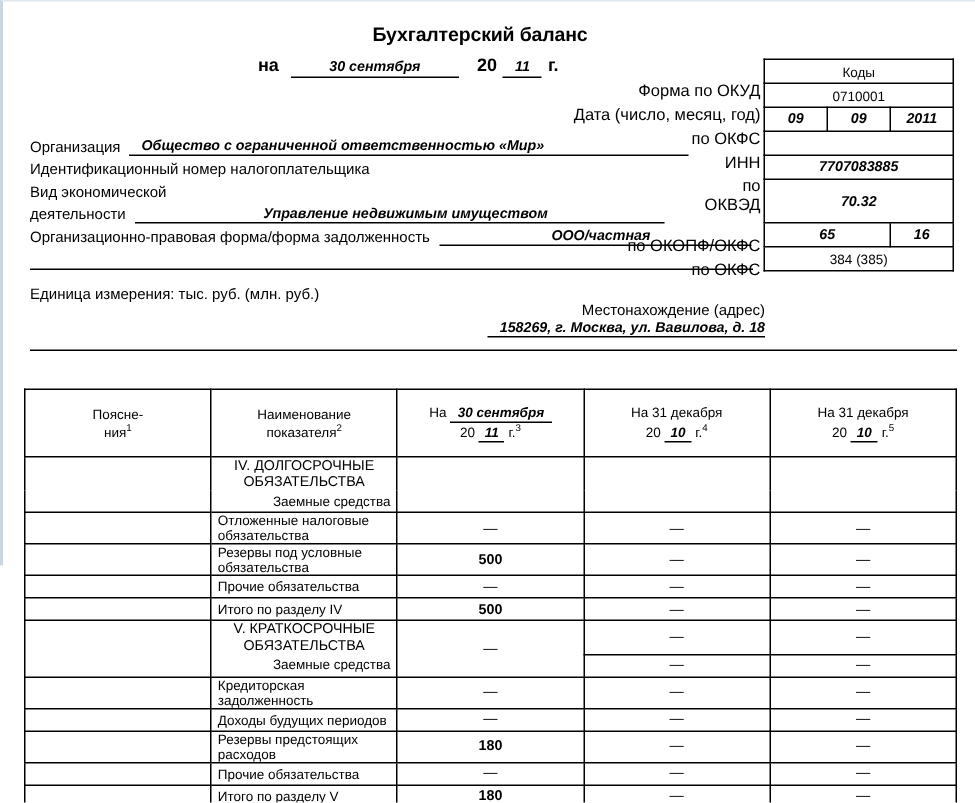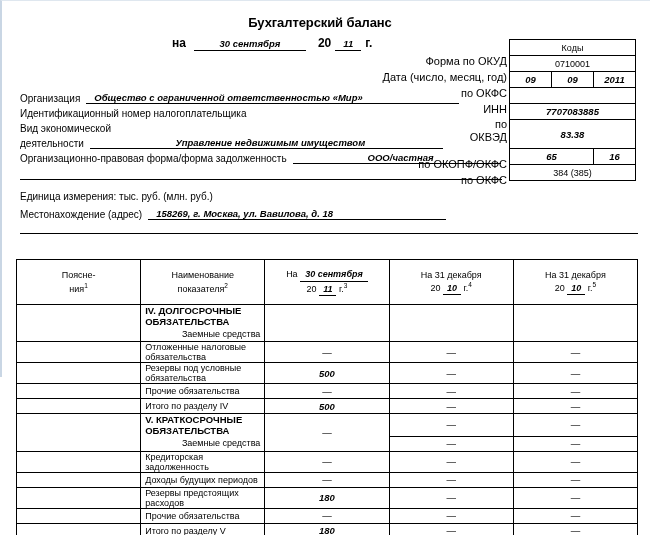--- a/index.html
+++ b/index.html
@@ -160,26 +160,26 @@
     padding: 0 4px;
     display: inline-block;
   }
 
   .main-table tbody td { height: 14px; }
   td.c-expl { width: 72px; }
   td.c-name { width: 238px; text-align: left; }
   td.c-v1, td.c-v2, td.c-v3 {
     width: 104px;
     text-align: center;
-    font-style: italic;
     font-weight: bold;
     font-size: 9.5px;
   }
   td.section-head {
-    font-weight: bold;
+    text-align: center;
+    font-weight: normal;
     font-size: 9.5px;
     border-bottom: none;
     height: 15px;
   }
   td.section-sub {
     border-top: none;
     text-align: right;
     height: 15px;
   }
   td.dash { font-style: normal; font-weight: normal; }
@@ -226,21 +226,21 @@
       <td class="val-italic">09</td>
       <td class="val-italic">2011</td>
     </tr>
     <tr>
       <td colspan="3" class="blank"></td>
     </tr>
     <tr>
       <td colspan="3" class="val-italic">7707083885</td>
     </tr>
     <tr>
-      <td colspan="3" class="val-italic tall">83.38</td>
+      <td colspan="3" class="val-italic tall">70.32</td>
     </tr>
     <tr>
       <td colspan="2" class="val-italic">65</td>
       <td class="val-italic">16</td>
     </tr>
     <tr>
       <td colspan="3">384 (385)</td>
     </tr>
   </tbody>
     </table>
@@ -270,21 +270,21 @@
       <span class="fvalue" style="max-width:200px;text-align:center;">ООО/частная</span>
     </div>
   </div>
 
   <div class="hr-wide" style="left:18px; top:178px; width:482px;"></div>
 
   <div class="form-rows" style="top:186px;">
     <div class="frow">
       <span class="flabel">Единица измерения: тыс. руб. (млн. руб.)</span>
     </div>
-    <div class="frow" style="height:18px;">
+    <div class="frow" style="height:18px;flex-direction:column;">
       <span class="flabel">Местонахождение (адрес)</span>
       <span class="fvalue" style="max-width:290px;font-style:italic;">158269, г. Москва, ул. Вавилова, д. 18</span>
     </div>
   </div>
 
   <div class="hr-wide" style="left:18px; top:232px; width:618px;"></div>
 
   <table class="main-table">
     <thead>
       <tr>

